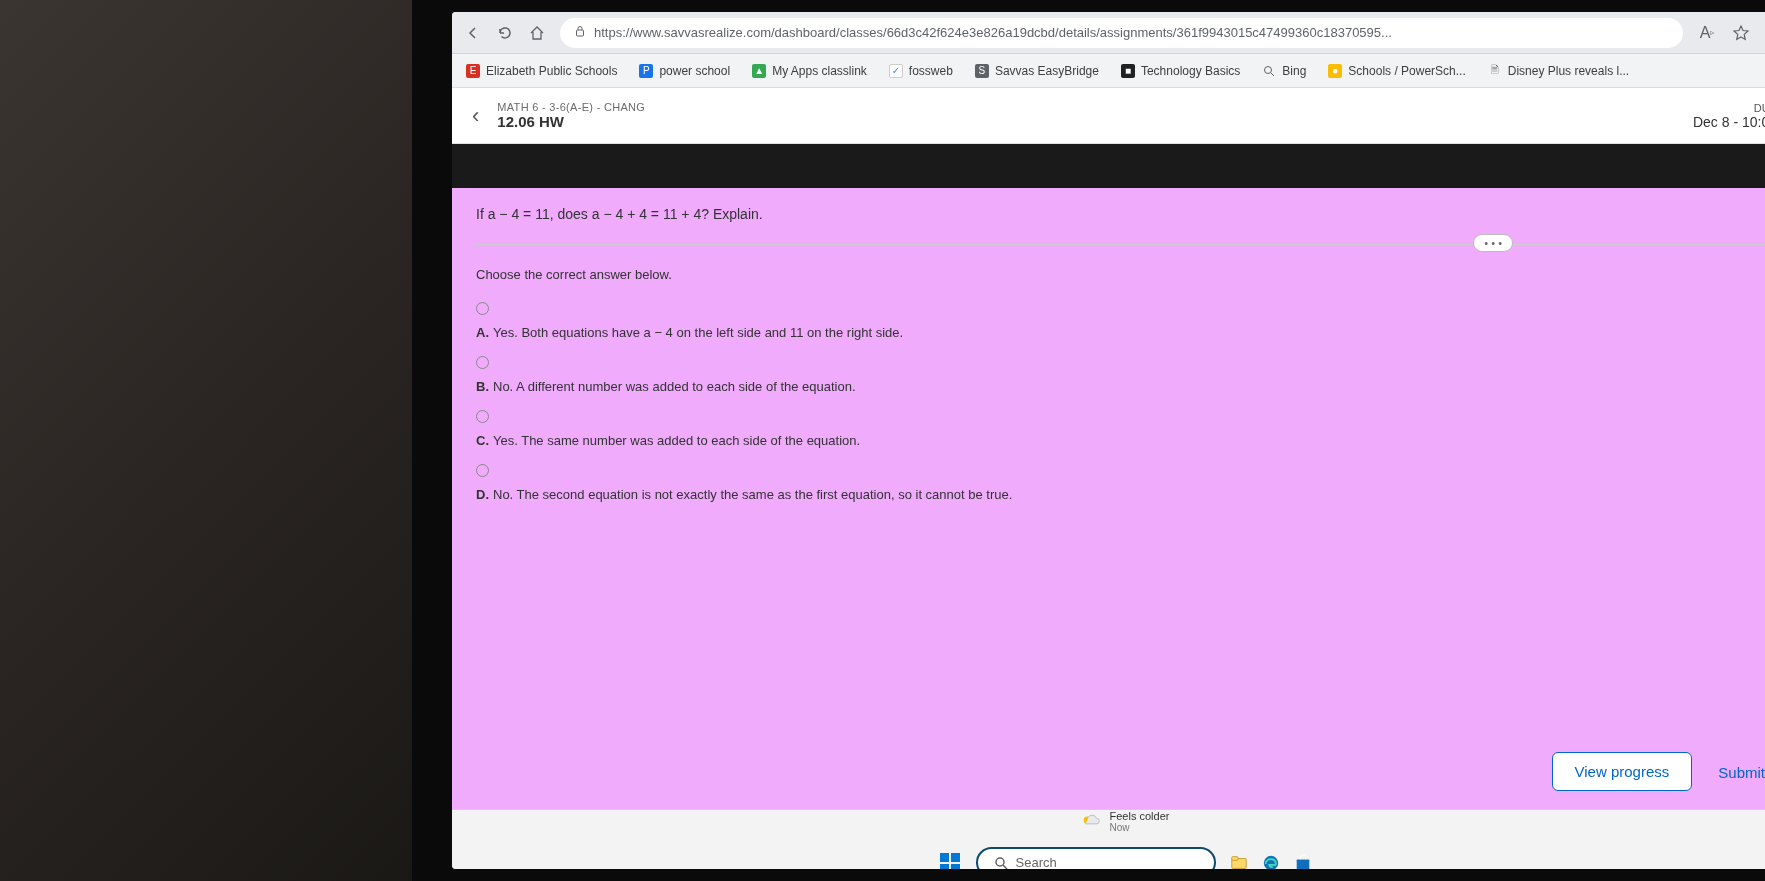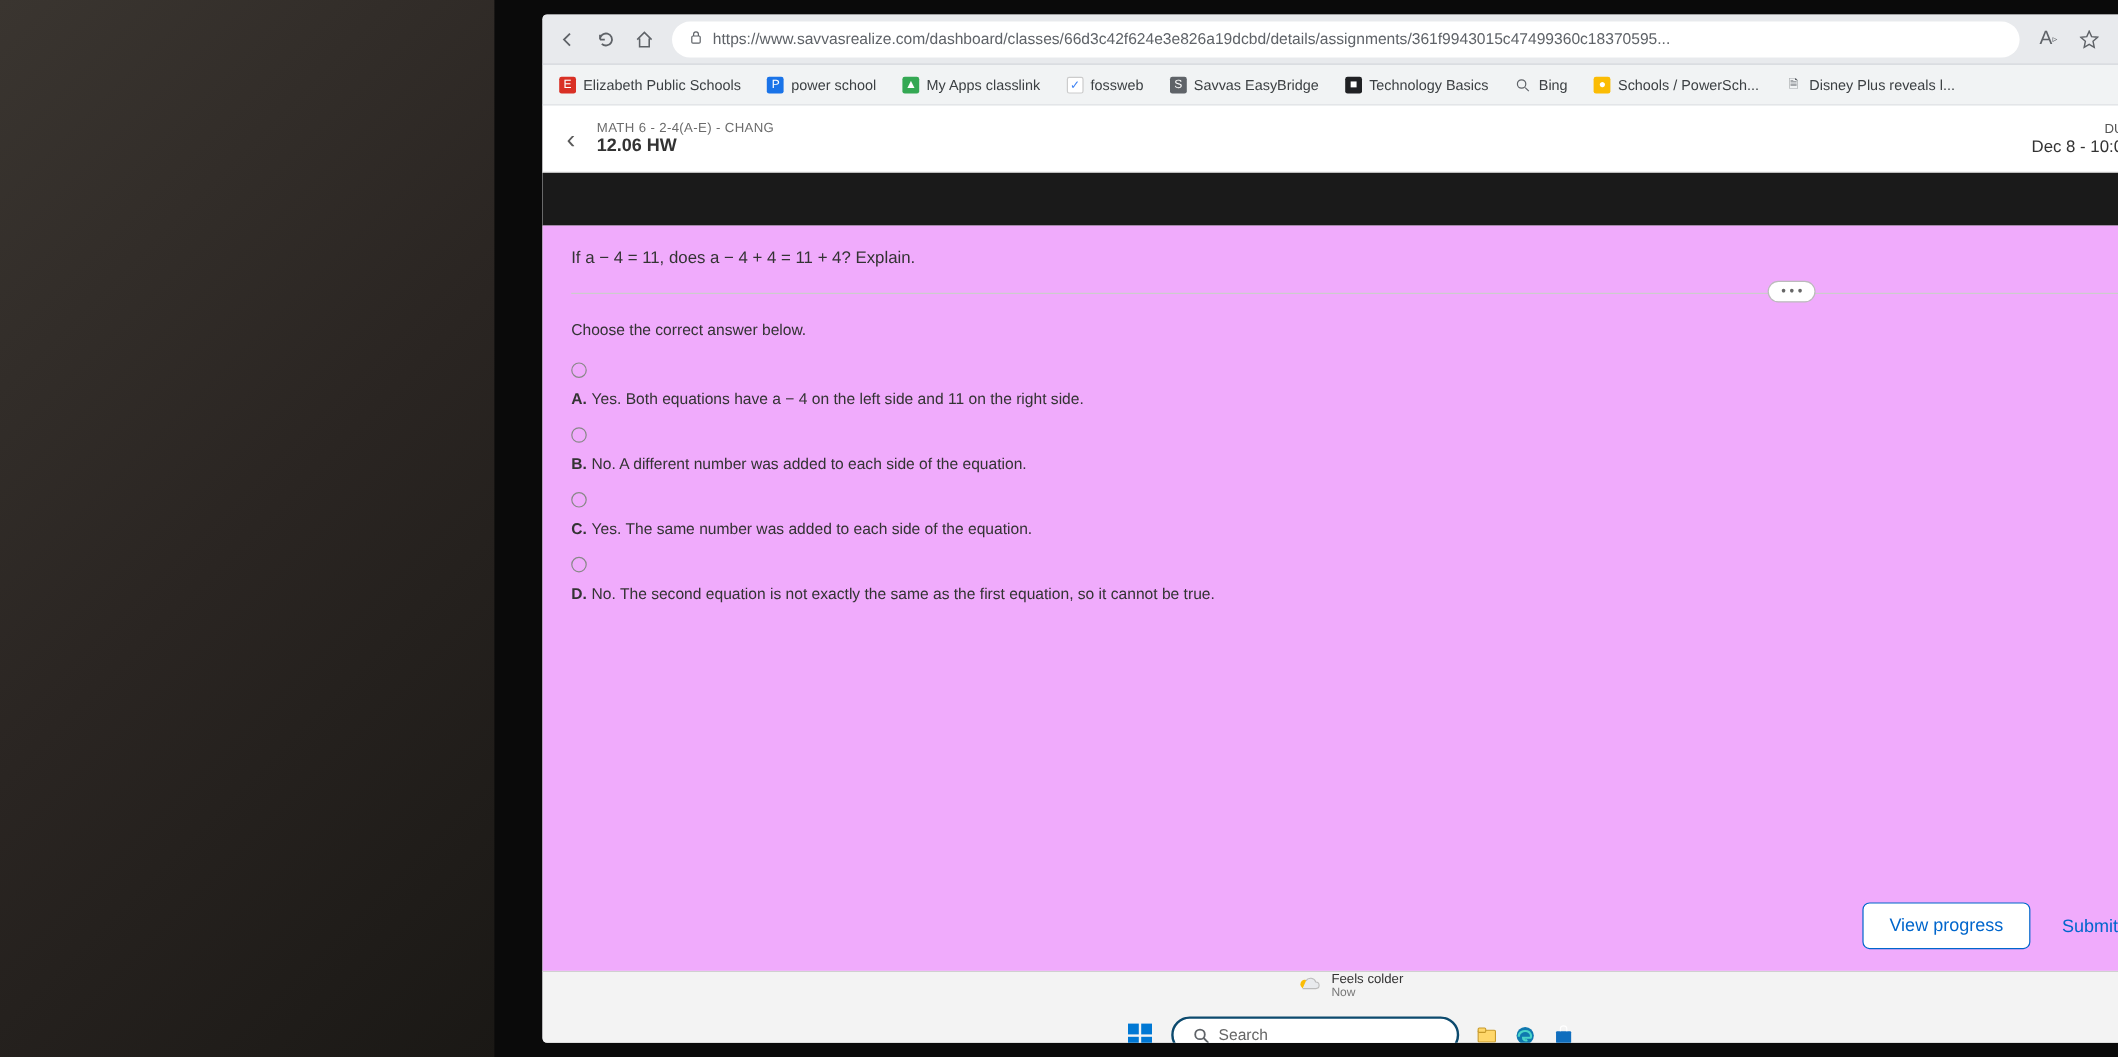--- a/index.html
+++ b/index.html
@@ -141,21 +141,21 @@
         </div>
     <div class="bm">
           <span class="bm-icon" style="color:#5f6368">🗎</span>
           <span>Disney Plus reveals l...</span>
         </div>
   </div>
 
   <div class="app-header">
     <div class="back-chev">‹</div>
     <div class="header-titles">
-      <div class="course">MATH 6 - 2-4(A-E) - CHANG</div>
+      <div class="course">MATH 6 - 3-6(A-E) - CHANG</div>
       <div class="assignment">12.06 HW</div>
     </div>
     <div class="header-right">
       <div class="due-label">DUE</div>
       <div class="due-date">Dec 8 - 10:00</div>
     </div>
   </div>
 
   <div class="dark-band"></div>
 

